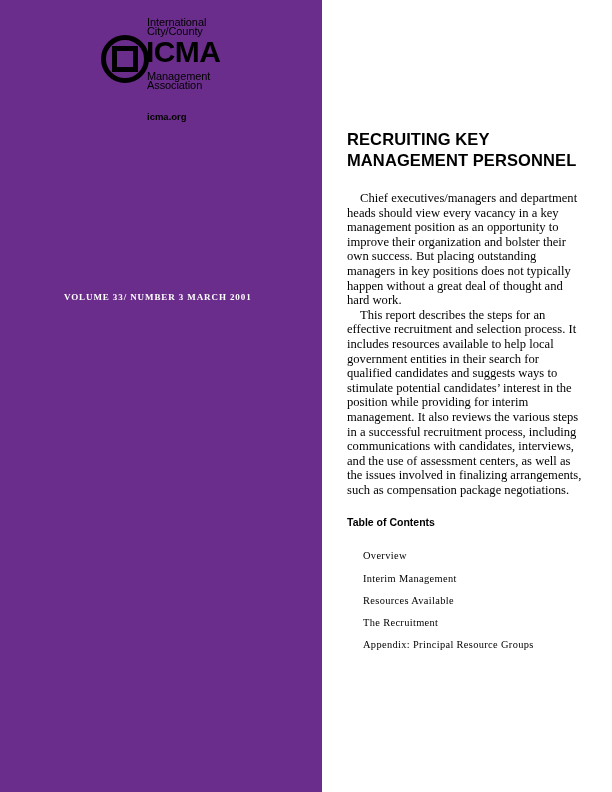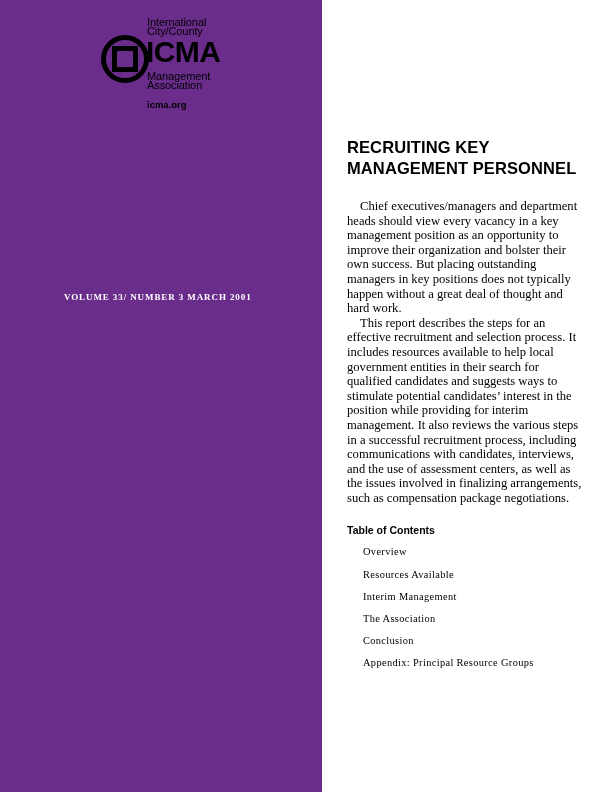--- a/index.html
+++ b/index.html
@@ -83,21 +83,21 @@
     letter-spacing: -0.6px;
     color: #000000;
     margin: 0px 0 5px -1px;
   }
   .logo-url {
     font-family: "Liberation Sans", sans-serif;
     font-weight: bold;
     font-size: 9.5px;
     line-height: 11px;
     color: #000000;
-    margin-top: 8px;
+    margin-top: 20px;
     white-space: nowrap;
   }
 
   
   .masthead {
     position: absolute;
     left: 62px;
     top: 120px;
     width: 250px;
     height: 175px;
@@ -145,21 +145,21 @@
     top: 125px;
     width: 235px;
   }
   .doc-title {
     font-family: "Liberation Sans", sans-serif;
     font-weight: bold;
     font-size: 16.5px;
     line-height: 21px;
     color: #000000;
     letter-spacing: 0.1px;
-    margin: 12px 0 20px 0;
+    margin: 4px 0 20px 0;
   }
   .body-par {
     font-family: "Liberation Serif", serif;
     font-size: 12.6px;
     line-height: 14.6px;
     color: #000000;
     margin: 0;
     text-align: left;
   }
   .body-par.indented {
@@ -169,21 +169,21 @@
   
   .toc {
     margin-top: 19px;
   }
   .toc-heading {
     font-family: "Liberation Sans", sans-serif;
     font-weight: bold;
     font-size: 10.5px;
     line-height: 13px;
     color: #000000;
-    margin: 0 0 8px 0;
+    margin: 0 0 20px 0;
   }
   .toc-list {
     list-style: none;
     margin: 0;
     padding: 0 0 0 16px;
   }
   .toc-item {
     font-family: "Liberation Serif", serif;
     font-size: 10.4px;
     line-height: 14.2px;
@@ -219,22 +219,21 @@
   <div class="content">
     <h1 class="doc-title">RECRUITING KEY MANAGEMENT PERSONNEL</h1>
 
     <p class="body-par indented">Chief executives/managers and department heads should view every vacancy in a key management position as an opportunity to improve their organization and bolster their own success. But placing outstanding managers in key positions does not typically happen without a great deal of thought and hard work.</p>
     <p class="body-par indented">This report describes the steps for an effective recruitment and selection process. It includes resources available to help local government entities in their search for qualified candidates and suggests ways to stimulate potential candidates’ interest in the position while providing for interim management. It also reviews the various steps in a successful recruitment process, including communications with candidates, interviews, and the use of assessment centers, as well as the issues involved in finalizing arrangements, such as compensation package negotiations.</p>
 
     <div class="toc">
       <div class="toc-heading">Table of Contents</div>
       <ul class="toc-list">
         <li class="toc-item">Overview</li>
+        <li class="toc-item">Interim Management</li>
         <li class="toc-item">Resources Available</li>
-        <li class="toc-item">Interim Management</li>
-        <li class="toc-item">The Association</li>
-        <li class="toc-item">Conclusion</li>
+        <li class="toc-item">The Recruitment</li>
         <li class="toc-item">Appendix: Principal Resource Groups</li>
       </ul>
     </div>
   </div>
 
 </div>
 
 </body></html>

